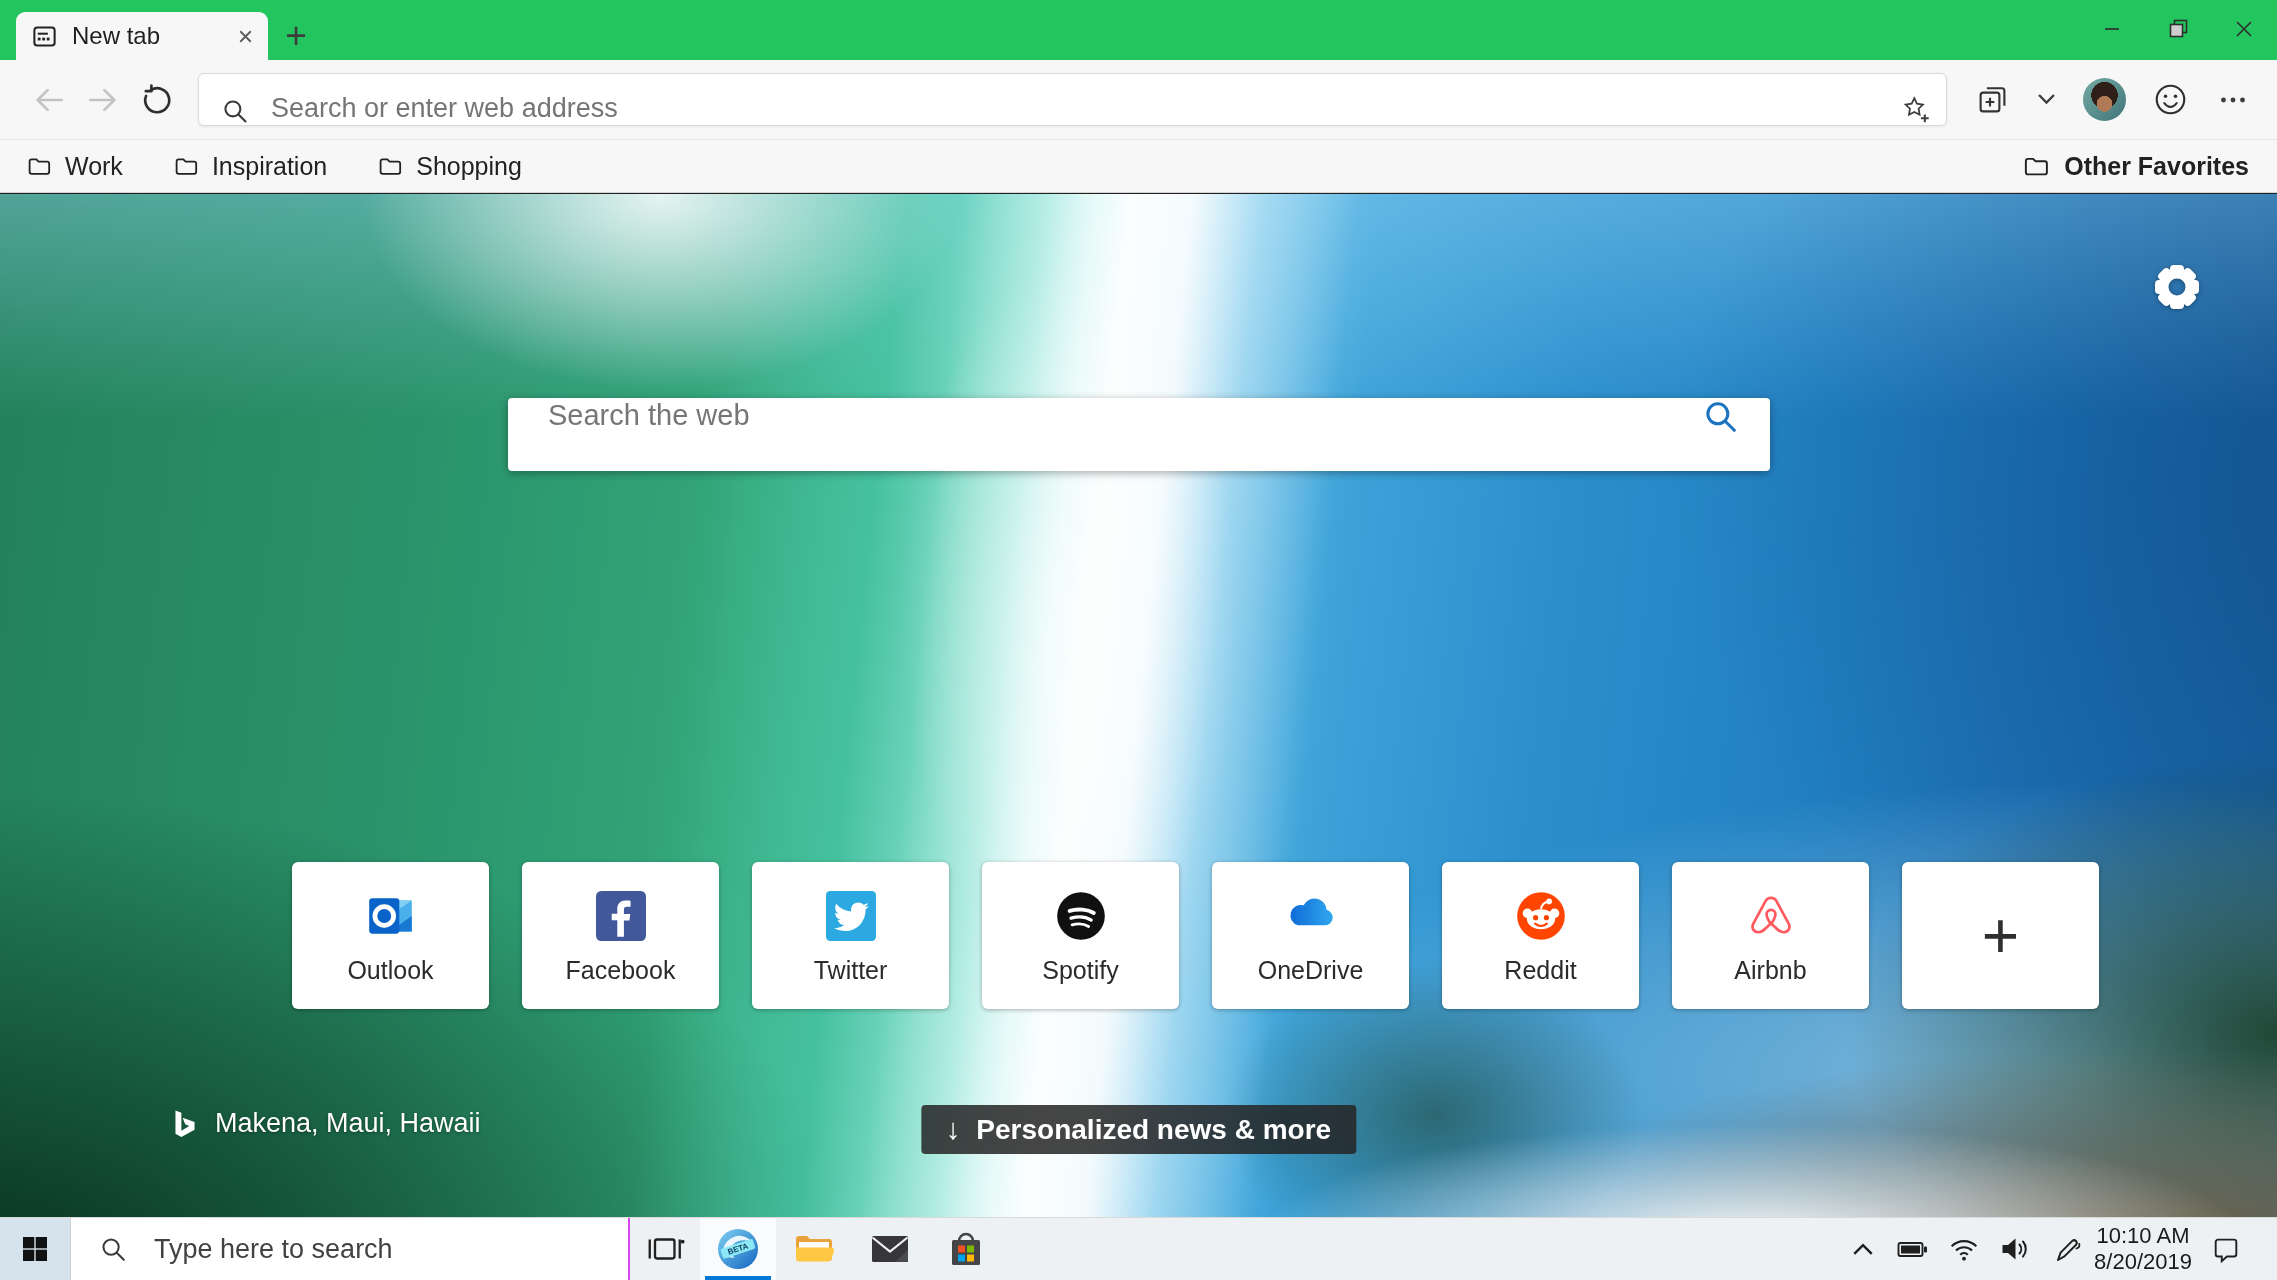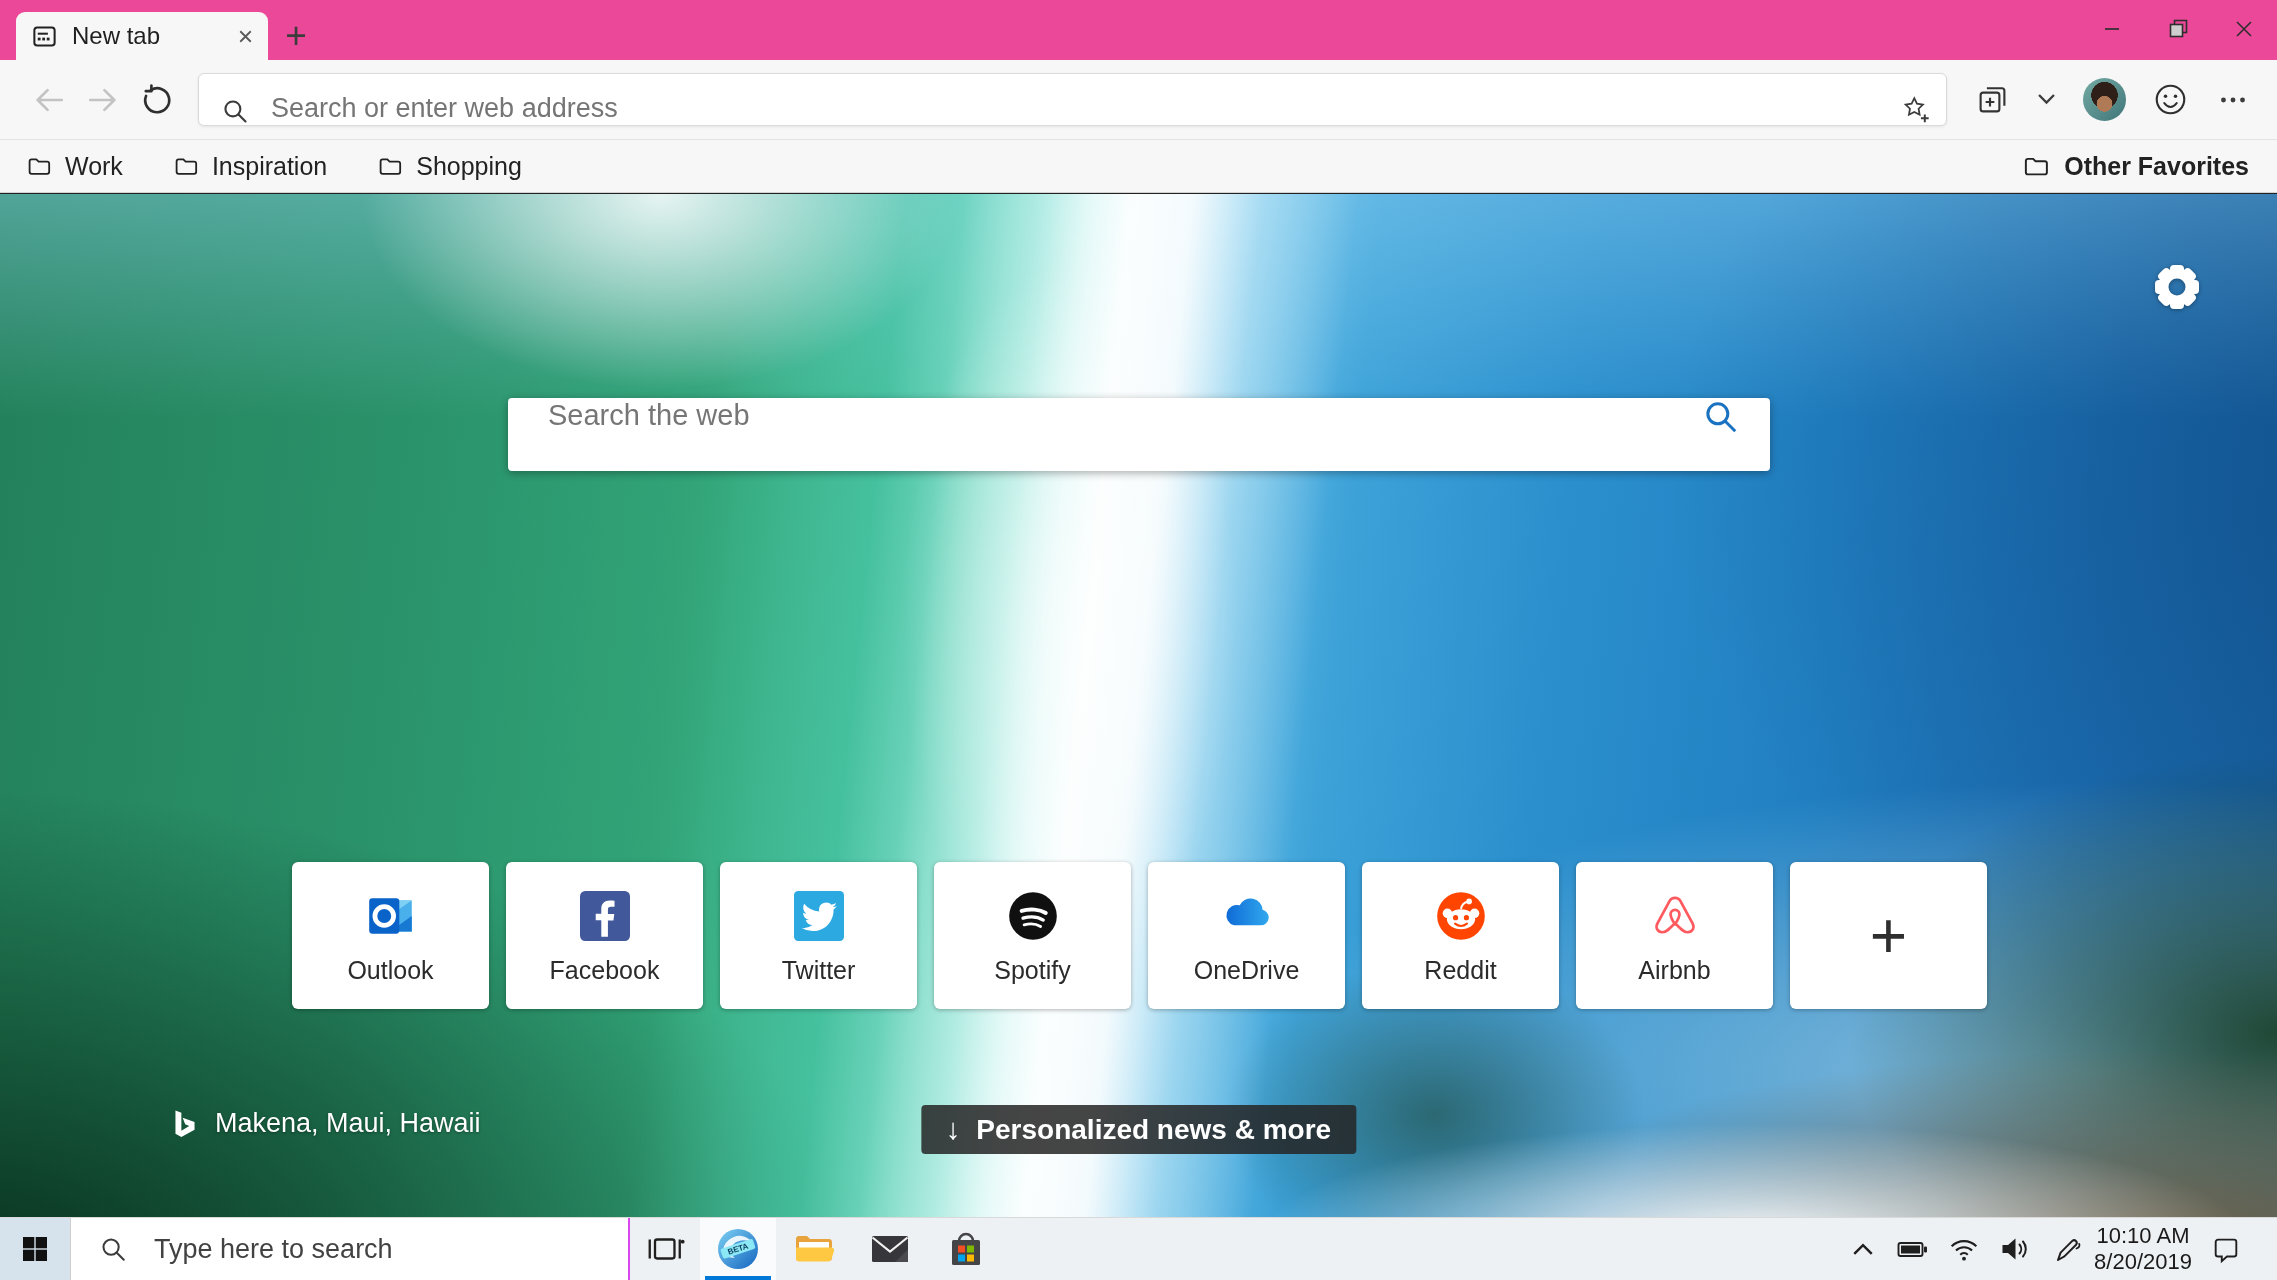--- a/index.html
+++ b/index.html
@@ -1,21 +1,21 @@
 <!DOCTYPE html>
 <html><head>
 <meta charset="utf-8">
 <style>
   html,body{margin:0;padding:0;background:#222;}
   .stage{position:relative;width:2277px;height:1280px;overflow:hidden;
          font-family:"Liberation Sans",sans-serif;-webkit-font-smoothing:antialiased;}
   svg{display:block;}
 
   
-  #tabbar{position:absolute;top:0;left:0;right:0;height:77px;background:#ec4899;}
+  #tabbar{position:absolute;top:0;left:0;right:0;height:77px;background:#22c55e;}
   .tab{position:absolute;left:16px;top:12px;width:252px;height:48px;background:#f7f7f7;
        border-radius:9px 9px 0 0;display:flex;align-items:center;
        padding:0 8px 0 15px;box-sizing:border-box;}
   .tab-title{font-size:24px;color:#1f1f1f;margin-left:14px;flex:1;white-space:nowrap;}
   .icon-btn{display:flex;align-items:center;justify-content:center;cursor:default;}
   .tab-close{width:30px;height:30px;border-radius:4px;}
   .newtab-btn{position:absolute;left:276px;top:16px;width:40px;height:40px;
        font-size:37px;font-weight:200;color:#3c3c3c;display:flex;align-items:center;
        justify-content:center;line-height:0;}
   .win-controls{position:absolute;right:0;top:0;height:57px;display:flex;}
@@ -66,21 +66,21 @@
       linear-gradient(96deg, #23815a 0%, #2a926a 18%, #31a377 30%, #43b98d 38%, #7ed8c4 44%, #b9ecf2 47%, #6ec3ea 52%, #3da2d8 58%, #2b8fcd 67%, #2180c2 78%, #1b6cb0 90%, #17609f 100%);}
   .gear-btn{position:absolute;right:77px;top:70px;filter:drop-shadow(0 1px 2px rgba(0,0,0,0.35));}
 
   .web-search{position:absolute;left:508px;top:204px;width:1262px;height:73px;background:#fff;
       border-radius:4px;box-shadow:0 2px 9px rgba(0,0,0,0.33);display:flex;align-items:flex-start;
       padding:0 30px 0 38px;box-sizing:border-box;}
   .web-search input{flex:1;border:none;outline:none;font-size:29px;color:#222;
       font-family:inherit;background:transparent;}
   .web-search input::placeholder{color:#767676;}
 
-  .tiles{position:absolute;left:292px;top:668px;display:flex;gap:17px;}
+  .tiles{position:absolute;left:292px;top:668px;display:flex;gap:33px;}
   .tile{width:197px;height:147px;background:#fff;border-radius:6px;
       box-shadow:0 1px 4px rgba(0,0,0,0.3);display:flex;flex-direction:column;
       align-items:center;padding-top:27px;box-sizing:border-box;}
   .tile-icon{width:54px;height:54px;display:flex;align-items:center;justify-content:center;}
   .tile-label{margin-top:13px;font-size:25px;color:#2b2b2b;}
   .tile-add{justify-content:center;padding-top:0;}
   .tile-add .plus-glyph{font-size:64px;font-weight:200;color:#2f2f2f;line-height:0;}
 
   .credit{position:absolute;left:172px;top:914px;display:flex;align-items:center;gap:17px;
       color:#fff;font-size:27px;text-shadow:0 1px 3px rgba(0,0,0,0.4);}

